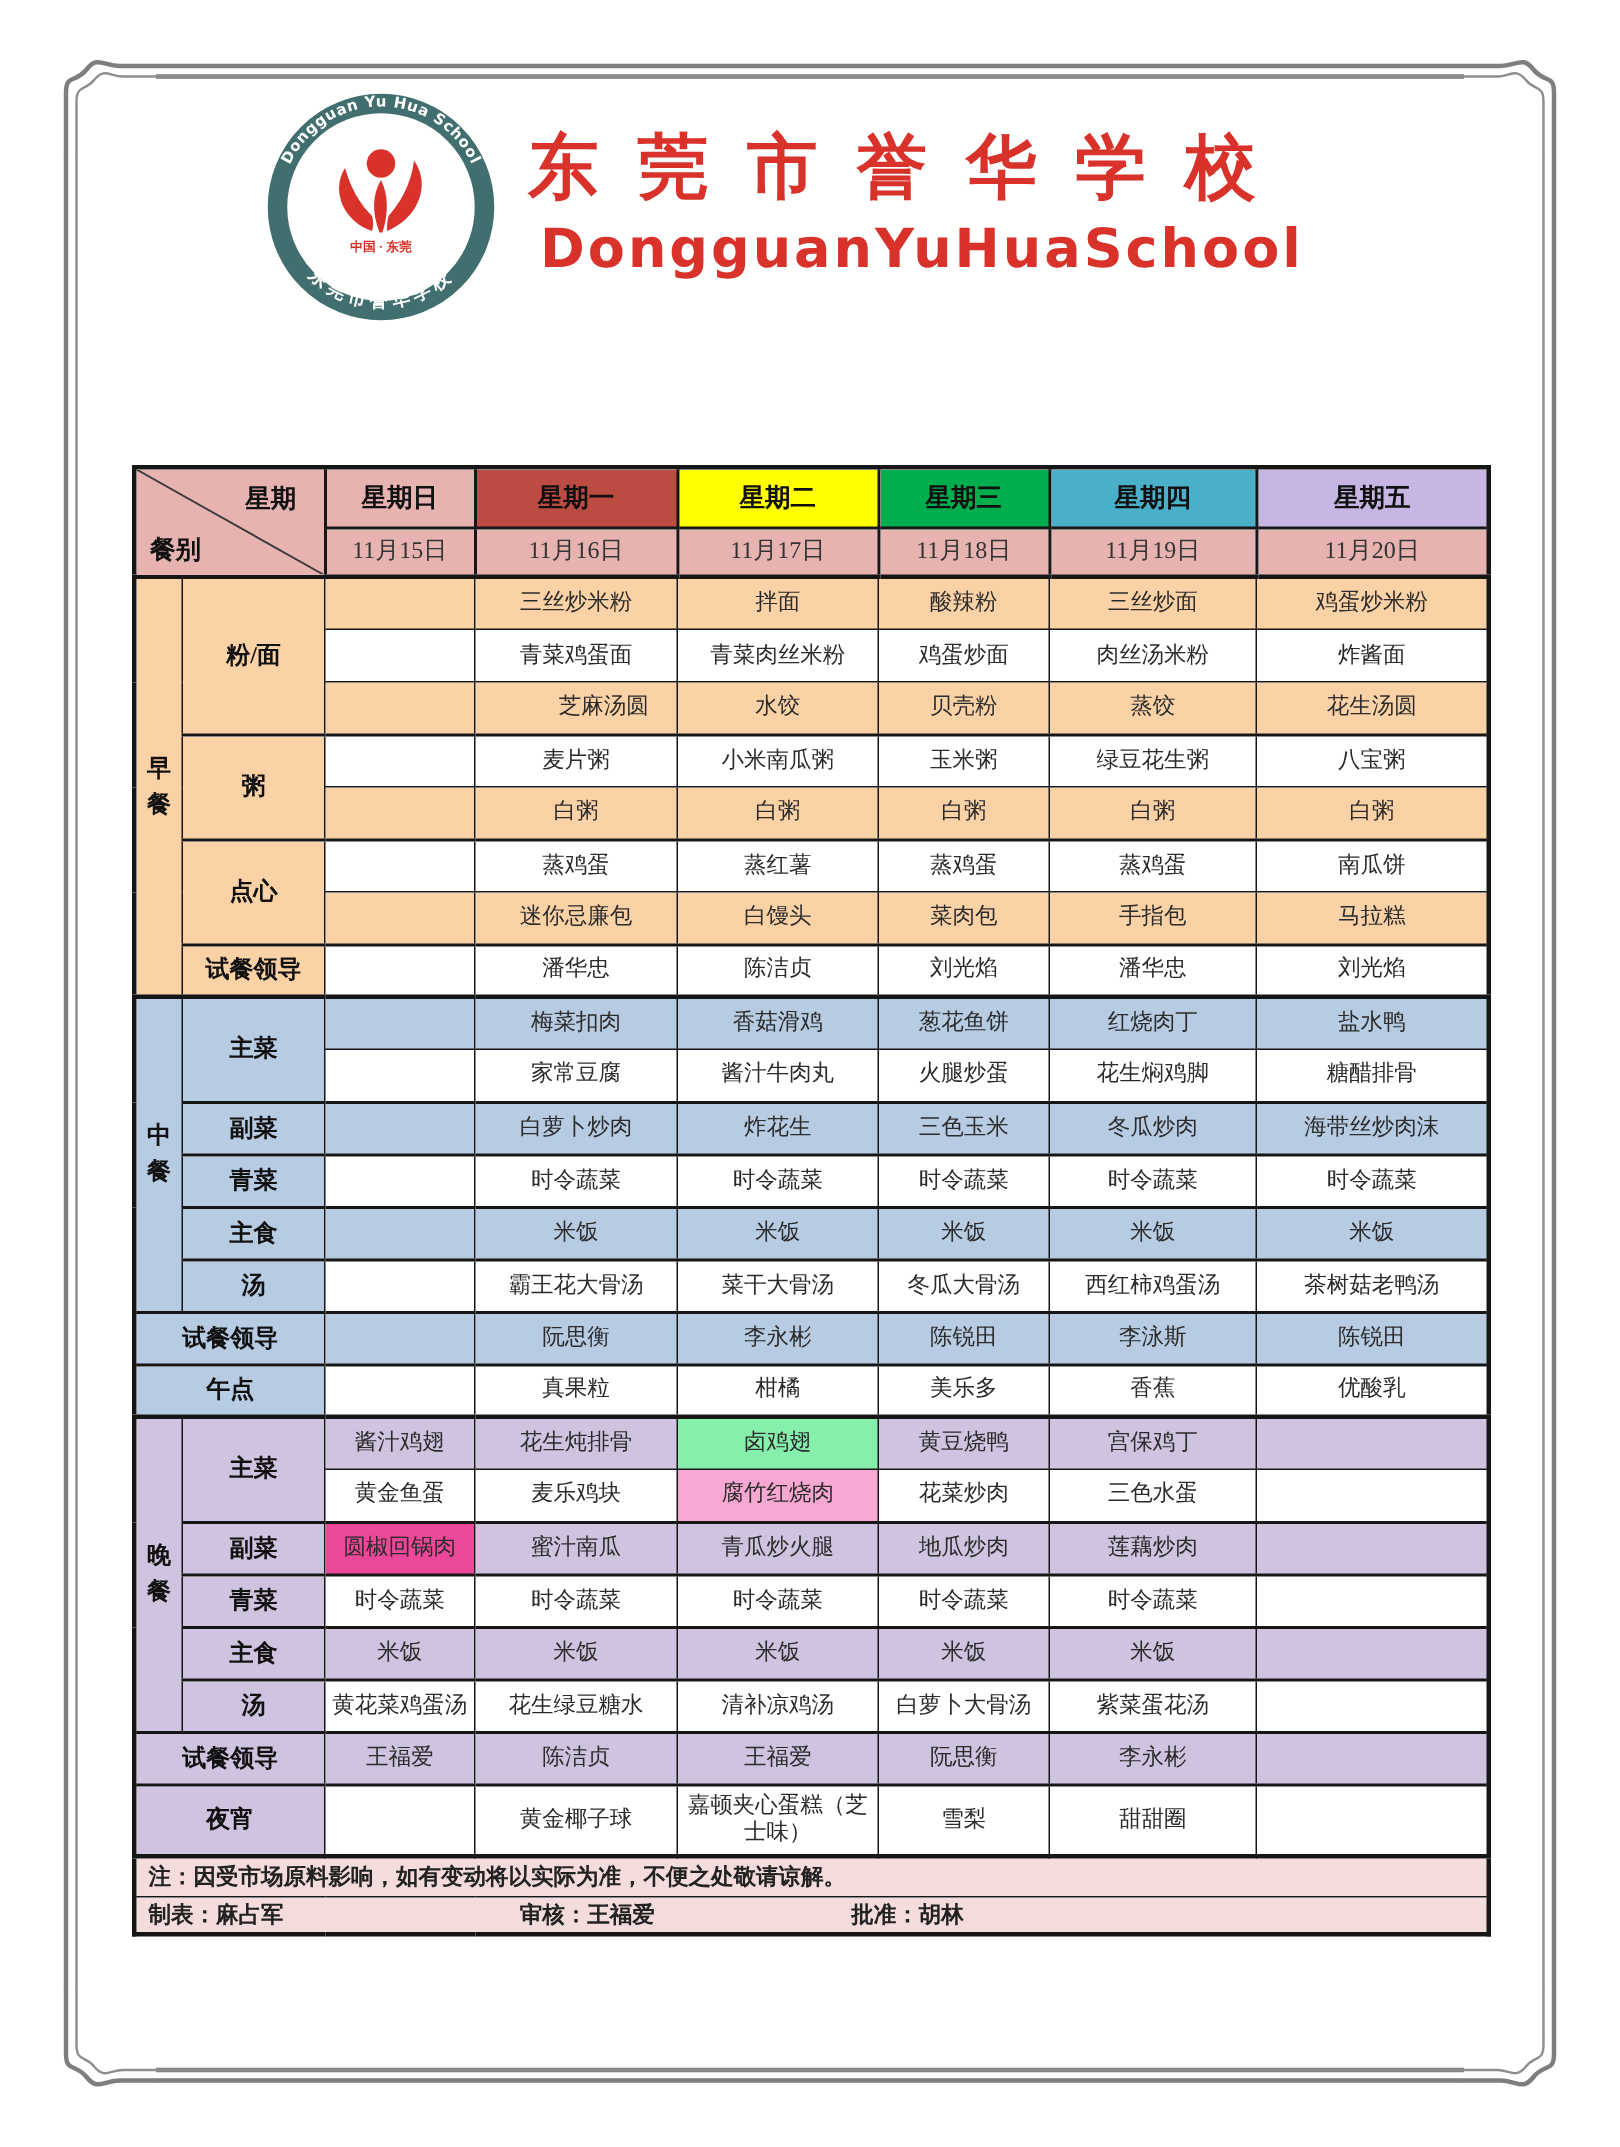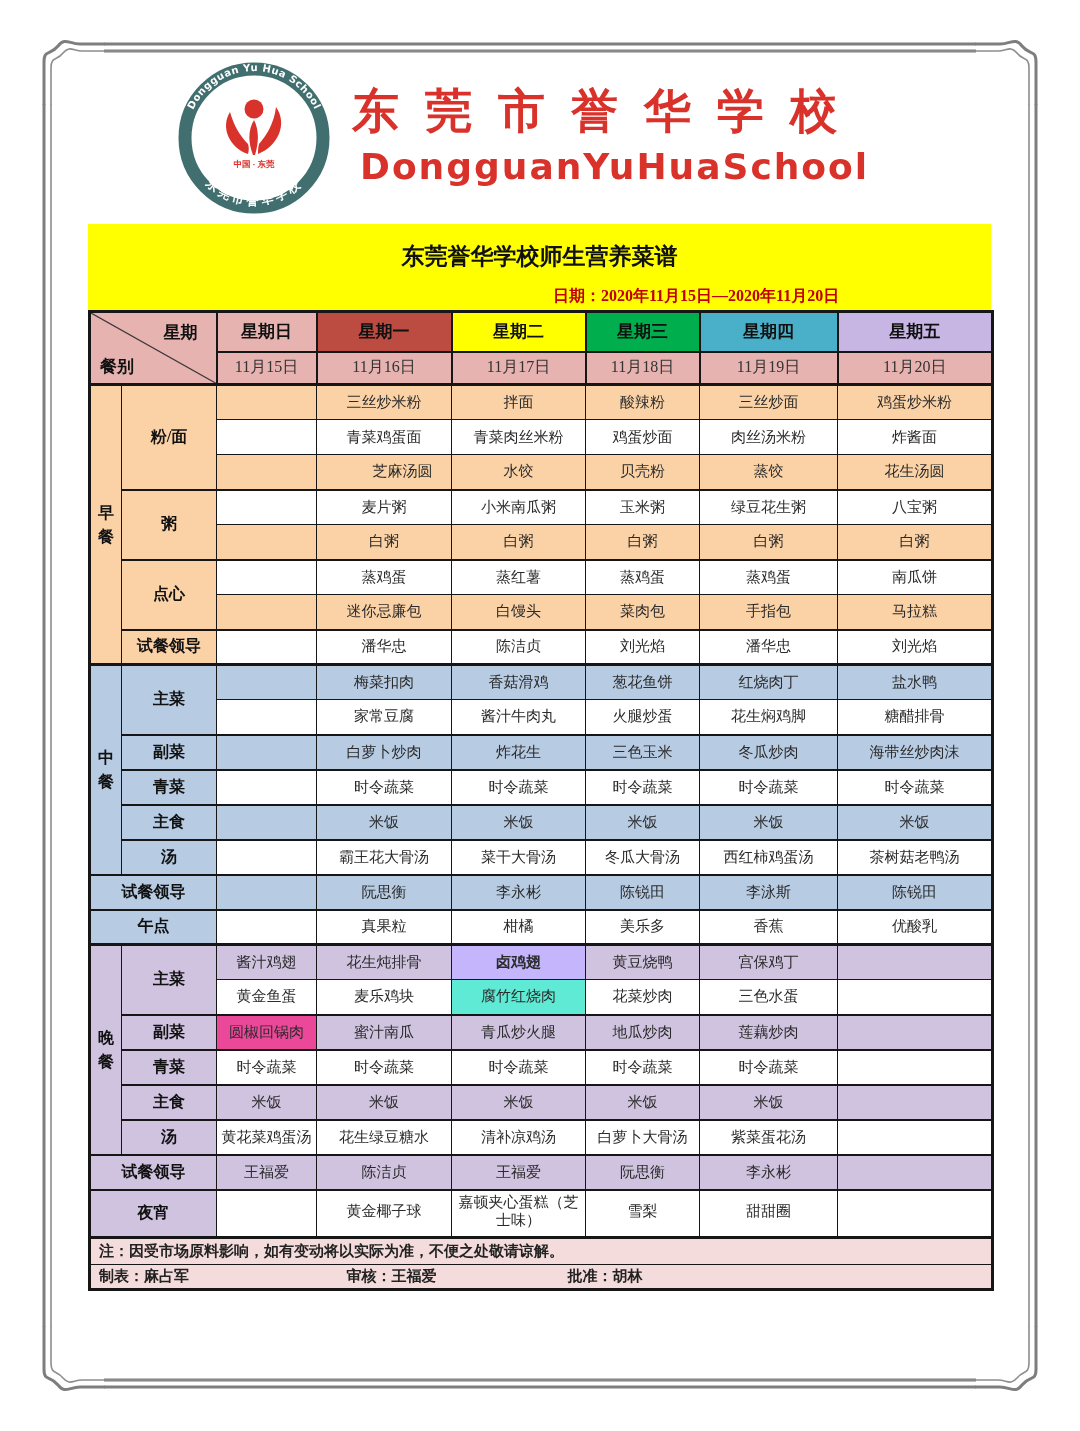--- a/index.html
+++ b/index.html
@@ -101,24 +101,20 @@
       <path d="M 70,92 C 52,86 42,66 52,50 C 56,64 62,74 70,82 C 71,85 71,89 70,92 Z"></path>
       <path d="M 80,92 C 100,84 110,62 98,45 C 96,62 88,74 81,82 C 80,86 80,89 80,92 Z"></path>
       <path d="M 75,93 C 70,80 70,68 76,58 C 81,68 81,80 77,93 Z"></path>
     </g>
     <text x="76" y="105" text-anchor="middle" font-size="8.5" font-weight="700" fill="#d9322b">中国 · 东莞</text>
   </svg>
 
   <div class="school-name-cn">东莞市誉华学校</div>
   <div class="school-name-en">DongguanYuHuaSchool</div>
 
-  <div class="title-bar" style="background: rgb(255, 255, 0);">
-    <div class="menu-title">东莞誉华学校师生营养菜谱</div>
-    <div class="menu-date" style="color: rgb(192, 0, 0);">日期：2020年11月15日—2020年11月20日</div>
-  </div>
 
   <div class="table-wrap">
     <table class="menu">
         <colgroup>
           <col style="width: 32px;">
           <col style="width: 95px;">
           <col style="width: 100px;">
           <col style="width: 135px;">
           <col style="width: 134px;">
           <col style="width: 114px;">
@@ -290,29 +286,29 @@
             <td class="cell heavy-cat" style="background: rgb(255, 255, 255);">柑橘</td>
             <td class="cell heavy-cat" style="background: rgb(255, 255, 255);">美乐多</td>
             <td class="cell heavy-cat" style="background: rgb(255, 255, 255);">香蕉</td>
             <td class="cell heavy-cat" style="background: rgb(255, 255, 255);">优酸乳</td>
           </tr>
           <tr style="height: 35px;">
             <td class="meal-label heavy-meal" rowspan="6" style="background: rgb(208, 195, 224);">晚餐</td>
             <td class="cat-label heavy-meal" rowspan="2" style="background: rgb(208, 195, 224);">主菜</td>
             <td class="cell heavy-meal" style="background: rgb(208, 195, 224);">酱汁鸡翅</td>
             <td class="cell heavy-meal" style="background: rgb(208, 195, 224);">花生炖排骨</td>
-            <td class="cell heavy-meal" style="background: #c4b5fd; font-weight: bold;">卤鸡翅</td>
+            <td class="cell heavy-meal" style="background: #86efac;">卤鸡翅</td>
             <td class="cell heavy-meal" style="background: rgb(208, 195, 224);">黄豆烧鸭</td>
             <td class="cell heavy-meal" style="background: rgb(208, 195, 224);">宫保鸡丁</td>
             <td class="cell heavy-meal" style="background: rgb(208, 195, 224);"></td>
           </tr>
           <tr style="height: 35px;">
             <td class="cell" style="background: rgb(255, 255, 255);">黄金鱼蛋</td>
             <td class="cell" style="background: rgb(255, 255, 255);">麦乐鸡块</td>
-            <td class="cell" style="background: #5eead4;">腐竹红烧肉</td>
+            <td class="cell" style="background: #f9a8d4;">腐竹红烧肉</td>
             <td class="cell" style="background: rgb(255, 255, 255);">花菜炒肉</td>
             <td class="cell" style="background: rgb(255, 255, 255);">三色水蛋</td>
             <td class="cell" style="background: rgb(255, 255, 255);"></td>
           </tr>
           <tr style="height: 35px;">
             <td class="cat-label heavy-cat" rowspan="1" style="background: rgb(208, 195, 224);">副菜</td>
             <td class="cell heavy-cat" style="background: #ec4899;">圆椒回锅肉</td>
             <td class="cell heavy-cat" style="background: rgb(208, 195, 224);">蜜汁南瓜</td>
             <td class="cell heavy-cat" style="background: rgb(208, 195, 224);">青瓜炒火腿</td>
             <td class="cell heavy-cat" style="background: rgb(208, 195, 224);">地瓜炒肉</td>
@@ -348,21 +344,21 @@
           </tr>
           <tr style="height: 35px;">
             <td class="cat-label heavy-cat" colspan="2" style="background: rgb(208, 195, 224);">试餐领导</td>
             <td class="cell heavy-cat" style="background: rgb(208, 195, 224);">王福爱</td>
             <td class="cell heavy-cat" style="background: rgb(208, 195, 224);">陈洁贞</td>
             <td class="cell heavy-cat" style="background: rgb(208, 195, 224);">王福爱</td>
             <td class="cell heavy-cat" style="background: rgb(208, 195, 224);">阮思衡</td>
             <td class="cell heavy-cat" style="background: rgb(208, 195, 224);">李永彬</td>
             <td class="cell heavy-cat" style="background: rgb(208, 195, 224);"></td>
           </tr>
-          <tr style="height: 48px; font-family: Liberation Mono, monospace;">
+          <tr style="height: 48px;">
             <td class="cat-label heavy-cat" colspan="2" style="background: rgb(208, 195, 224);">夜宵</td>
             <td class="cell heavy-cat" style="background: rgb(255, 255, 255);"></td>
             <td class="cell heavy-cat" style="background: rgb(255, 255, 255);">黄金椰子球</td>
             <td class="cell heavy-cat" style="background: rgb(255, 255, 255);">嘉顿夹心蛋糕（芝士味）</td>
             <td class="cell heavy-cat" style="background: rgb(255, 255, 255);">雪梨</td>
             <td class="cell heavy-cat" style="background: rgb(255, 255, 255);">甜甜圈</td>
             <td class="cell heavy-cat" style="background: rgb(255, 255, 255);"></td>
           </tr>
           <tr>
             <td class="note-row" colspan="8" style="background: rgb(244, 220, 220);">注：因受市场原料影响，如有变动将以实际为准，不便之处敬请谅解。</td>

